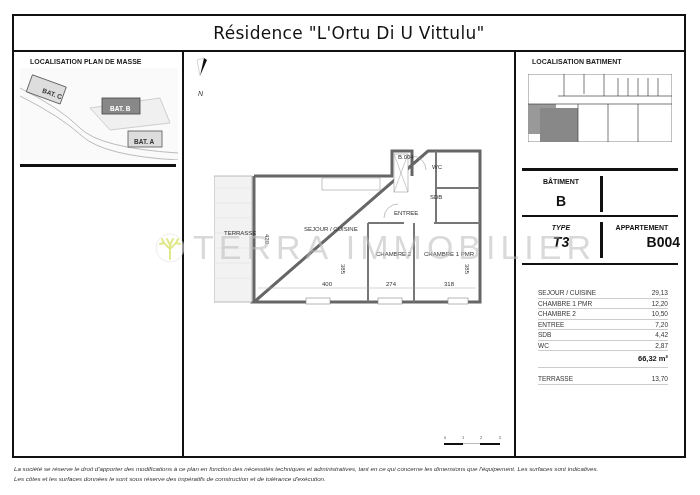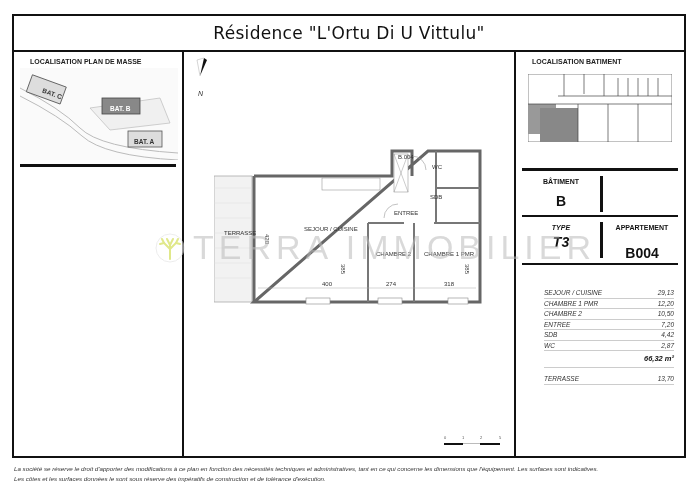--- a/index.html
+++ b/index.html
@@ -9,21 +9,21 @@
   .title{font-family:"DejaVu Sans",sans-serif;font-size:17px;font-weight:normal;letter-spacing:0.3px;color:#111;}
   .col-left{position:absolute;left:0;top:34px;width:170px;bottom:0;border-right:2px solid #111;box-sizing:border-box;}
   .col-right{position:absolute;right:0;top:34px;width:170px;bottom:0;border-left:2px solid #111;box-sizing:border-box;}
   .sec-title{font-size:7px;font-weight:bold;color:#222;position:absolute;}
   .rule{position:absolute;height:3px;background:#111;}
   .cell{position:absolute;text-align:center;}
   .cell .lbl{font-size:7px;font-weight:bold;}
   .cell .val{font-size:14px;font-weight:bold;margin-top:8px;}
   .vdiv{position:absolute;width:3px;background:#111;}
   .surf-title{position:absolute;left:0;right:0;text-align:center;font-size:7.5px;font-weight:bold;}
-  .surf-table{position:absolute;left:28px;width:130px;font-size:6.5px;color:#333;font-style:italic;}
+  .surf-table{position:absolute;left:22px;width:130px;font-size:6.5px;color:#333;}
   .surf-row{display:flex;justify-content:space-between;border-bottom:1px solid #ccc;height:9.5px;line-height:9.5px;}
   .surf-total{text-align:right;font-weight:bold;font-size:7.5px;color:#111;height:16px;line-height:16px;border-bottom:1px solid #ccc;}
   .plan{position:absolute;left:170px;top:34px;right:170px;bottom:0;}
   .disclaimer{position:absolute;left:14px;top:464px;font-size:6.2px;font-style:italic;color:#333;line-height:10px;}
   .wm{position:absolute;left:155px;top:228px;display:flex;align-items:center;opacity:0.55;}
   .wm-text{font-family:Liberation Sans, sans-serif;font-size:34px;letter-spacing:5px;color:#bbb;font-weight:normal;margin-left:8px;}
   .plan-label{position:absolute;font-size:6px;color:#333;}
   .dim{position:absolute;font-size:6px;color:#333;}
 </style>
 </head>
@@ -157,21 +157,21 @@
     </div>
     <div class="vdiv" style="left:84px;top:126px;height:36px;"></div>
     <div class="rule" style="left:6px;right:6px;top:165px;height:2px;"></div>
     <div class="cell" style="left:6px;width:78px;top:174px;font-style:italic;">
       <div class="lbl">TYPE</div>
       <div class="val" style="margin-top:3px;">T3</div>
     </div>
     <div class="vdiv" style="left:84px;top:172px;height:36px;"></div>
     <div class="cell" style="left:88px;width:76px;top:174px;">
       <div class="lbl">APPARTEMENT</div>
-      <div class="val" style="margin-top:14px;">B004</div>
+      <div class="val" style="margin-top:3px;text-align:right;">B004</div>
     </div>
     <div class="rule" style="left:6px;right:6px;top:213px;height:2px;"></div>
 
     <div class="surf-table" style="top:238px;">
       <div class="surf-row">
           <span>SEJOUR / CUISINE</span>
           <span>29,13</span>
         </div>
       <div class="surf-row">
           <span>CHAMBRE 1  PMR</span>

